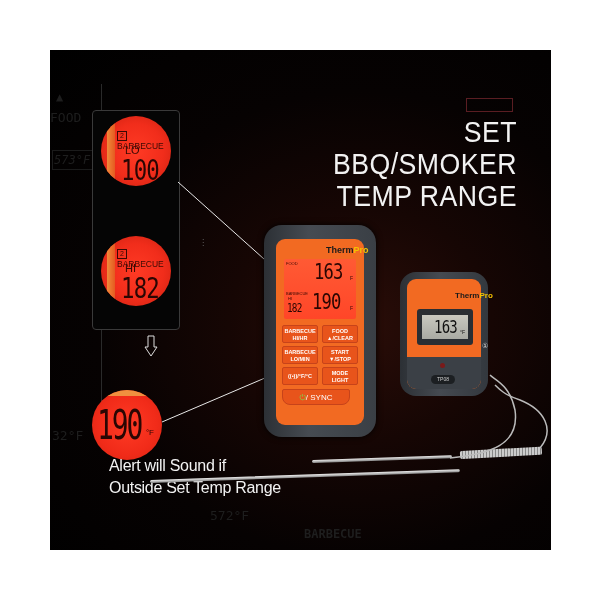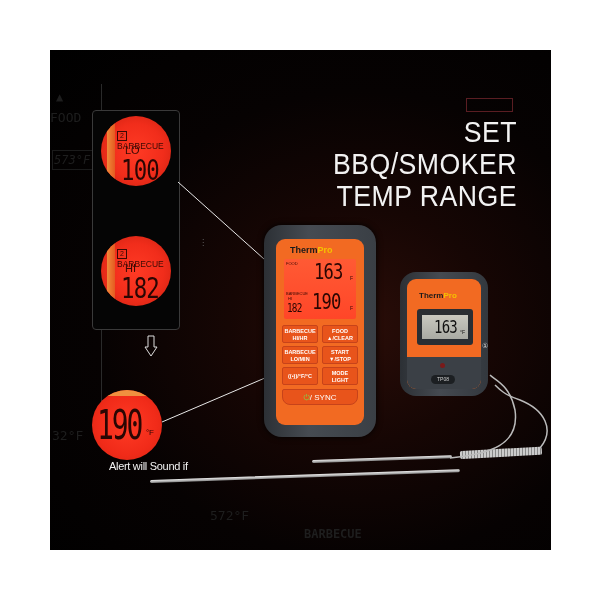--- a/index.html
+++ b/index.html
@@ -17,31 +17,31 @@
   .lcd .lbl{position:absolute;left:28px;top:24px;font-size:8.5px;color:#3a0a04;font-family:"Liberation Sans",sans-serif;}
   .lcd .lbl .n{display:inline-block;border:1px solid #3a0a04;width:8px;height:8px;line-height:8px;text-align:center;font-size:7px;margin-right:2px;}
   .lcd .sub{position:absolute;left:36px;top:38px;font-size:11px;color:#3a0a04;}
   .lcd .big{position:absolute;left:34px;top:50px;font-size:28px;color:#2a0603;font-family:"DejaVu Sans Mono",monospace;transform:scaleX(0.8);transform-origin:left top;letter-spacing:-1px;}
   .dots{position:absolute;left:149px;top:188px;color:#666;font-size:8px;}
   .arrow{position:absolute;left:94px;top:285px;}
   .big190{position:absolute;left:42px;top:340px;width:70px;height:70px;border-radius:50%;background:radial-gradient(circle,#ff3b25 0%,#f12b19 60%,#d52411 100%);overflow:hidden;}
   .big190 .top{position:absolute;left:0;top:0;width:100%;height:6px;background:#f0903f;}
   .big190 .num{position:absolute;left:5px;top:12px;font-size:40px;color:#2a0603;font-family:"DejaVu Sans Mono",monospace;transform:scaleX(0.7);transform-origin:left top;letter-spacing:-3px;}
   .big190 .unit{position:absolute;right:8px;top:38px;font-size:8px;color:#2a0603;}
-  .alert{position:absolute;left:59px;top:405px;color:#f2f2f2;font-size:11px;line-height:22px;font-family:"Liberation Sans",sans-serif;letter-spacing:-0.3px;}
+  .alert{position:absolute;left:59px;top:405px;color:#f2f2f2;font-size:16px;line-height:22px;font-family:"Liberation Sans",sans-serif;letter-spacing:-0.3px;}
   .device1{position:absolute;left:214px;top:175px;width:112px;height:212px;border-radius:18px;background:linear-gradient(90deg,#2c3035,#464b52 40%,#3a3f45);box-shadow:0 0 6px #000;}
   .d1face{position:absolute;left:12px;top:14px;width:88px;height:186px;border-radius:9px;background:#f26a22;}
-  .logo{position:absolute;font-weight:bold;font-family:"Liberation Sans",sans-serif;color:#1a1a1a;}
+  .logo{position:absolute;font-weight:bold;font-family:"Liberation Sans",sans-serif;color:#1a1a1a;margin-left:36px;}
   .logo .pro{color:#f5c200;}
   .d1screen{position:absolute;left:8px;top:20px;width:72px;height:60px;background:linear-gradient(180deg,#ff5a34,#ff4628);border-radius:2px;}
   .seg{position:absolute;font-family:"DejaVu Sans Mono",monospace;color:#2a0603;transform:scaleX(0.78);transform-origin:left top;letter-spacing:-1px;}
   .tiny{position:absolute;font-size:4px;color:#3a0a04;}
   .btns{position:absolute;left:6px;top:86px;width:76px;}
   .btn{position:absolute;width:36px;height:18px;background:#e8541b;border:1px solid #c7431a;border-radius:2px;color:#fff;font-size:5.5px;font-weight:bold;text-align:center;line-height:7px;padding-top:2px;box-sizing:border-box;}
-  .sync{position:absolute;left:0;top:64px;width:76px;height:16px;background:#e8541b;border:1px solid #c7431a;border-radius:2px 2px 8px 8px;color:#fff;font-size:8px;text-align:center;line-height:15px;box-sizing:border-box;}
+  .sync{position:absolute;left:0;top:64px;width:68px;height:16px;background:#e8541b;border:1px solid #c7431a;border-radius:2px 2px 8px 8px;color:#fff;font-size:8px;text-align:center;line-height:15px;box-sizing:border-box;}
   .sync .pw{color:#7fd44a;}
   .device2{position:absolute;left:350px;top:222px;width:88px;height:124px;border-radius:16px;background:linear-gradient(90deg,#2c3035,#454a51 45%,#33383e);}
   .d2face{position:absolute;left:7px;top:7px;width:74px;height:110px;border-radius:9px;background:#f26a22;}
   .d2screen{position:absolute;left:10px;top:30px;width:56px;height:36px;background:#2a2e33;border-radius:3px;}
   .d2lcd{position:absolute;left:5px;top:6px;width:46px;height:24px;background:linear-gradient(180deg,#c9c9c0,#a9aaa3);}
   .d2band{position:absolute;left:0;top:78px;width:74px;height:32px;background:#3b4046;border-radius:0 0 9px 9px;}
   .probe{position:absolute;height:3px;background:linear-gradient(180deg,#eee,#888);border-radius:2px;transform-origin:left center;}
   .handle{position:absolute;height:8px;background:repeating-linear-gradient(90deg,#ccc 0 2px,#888 2px 3px);border-radius:2px;transform-origin:left center;}
 </style>
 </head>
@@ -92,20 +92,21 @@
   </svg>
 
   <div class="big190">
     <div class="top"></div>
     <div class="num">190</div>
     <div class="unit">°F</div>
   </div>
 
   <div class="alert">
     <div>Alert will Sound if</div>
+    <div>Outside Set Temp Range</div>
   </div>
 
   <svg style="position:absolute;left:0;top:0;" width="501" height="500">
     <line x1="128" y1="132" x2="262" y2="252" stroke="#e8e8e8" stroke-width="1"></line>
     <line x1="112" y1="372" x2="243" y2="316" stroke="#e8e8e8" stroke-width="1"></line>
   </svg>
 
   <div class="probe" style="left:262px;top:410px;width:140px;transform:rotate(-2deg);"></div>
   <div class="probe" style="left:100px;top:430px;width:310px;transform:rotate(-2deg);"></div>
   <div class="handle" style="left:410px;top:401px;width:82px;transform:rotate(-3deg);"></div>

